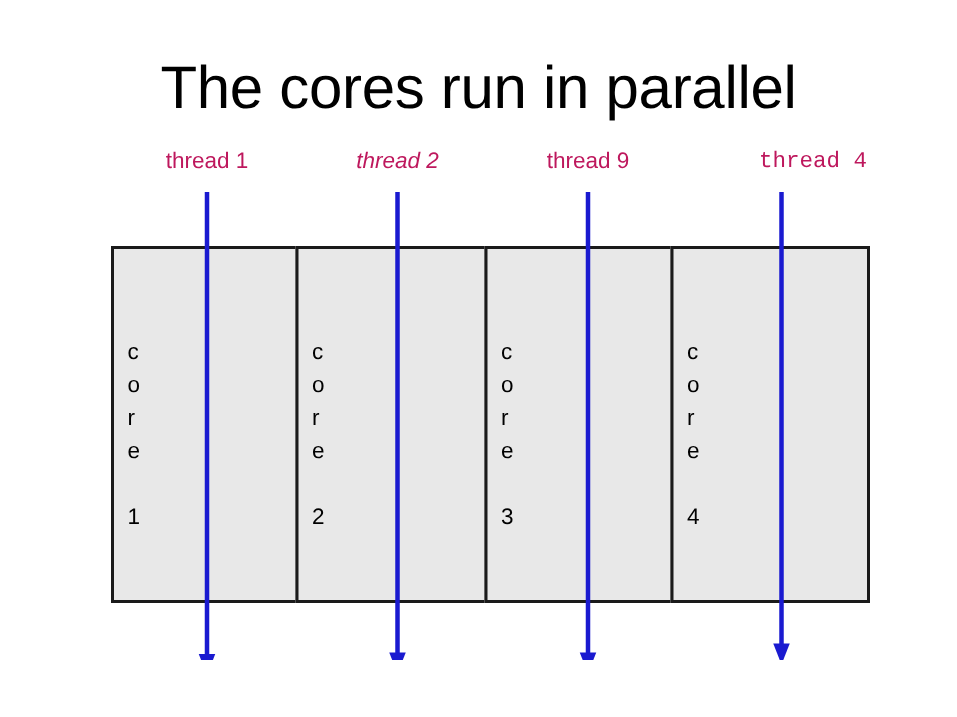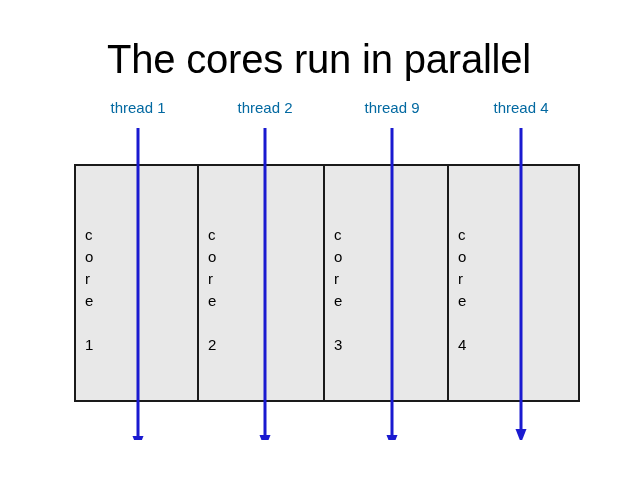--- a/index.html
+++ b/index.html
@@ -30,21 +30,21 @@
     letter-spacing: -0.2px;
     white-space: nowrap;
   }
 
   
   .thread-label {
     position: absolute;
     top: 99px;
     font-size: 15px;
     line-height: 18px;
-    color: #0369a1;
+    color: #be185d;
     white-space: nowrap;
     transform: translateX(-50%);
   }
 
   
   #cores-group {
     position: absolute;
     left: 74px;
     top: 164px;
     width: 506px;
@@ -90,23 +90,23 @@
   }
 </style>
 </head>
 <body>
 
 <div id="slide">
 
   <div id="slide-title">The cores run in parallel</div>
 
   <div class="thread-label" style="left:138px;">thread 1</div>
-  <div class="thread-label" style="left:265px;">thread 2</div>
+  <div class="thread-label" style="left:265px;font-style:italic;">thread 2</div>
   <div class="thread-label" style="left:392px;">thread 9</div>
-  <div class="thread-label" style="left:521px;">thread 4</div>
+  <div class="thread-label" style="left:542px;font-family:Liberation Mono, monospace;">thread 4</div>
 
   <div id="cores-group">
     <div class="core-box" style="left:0px;width:125px;">
       <div class="core-label">c
 o
 r
 e
 
 1</div>
     </div>

